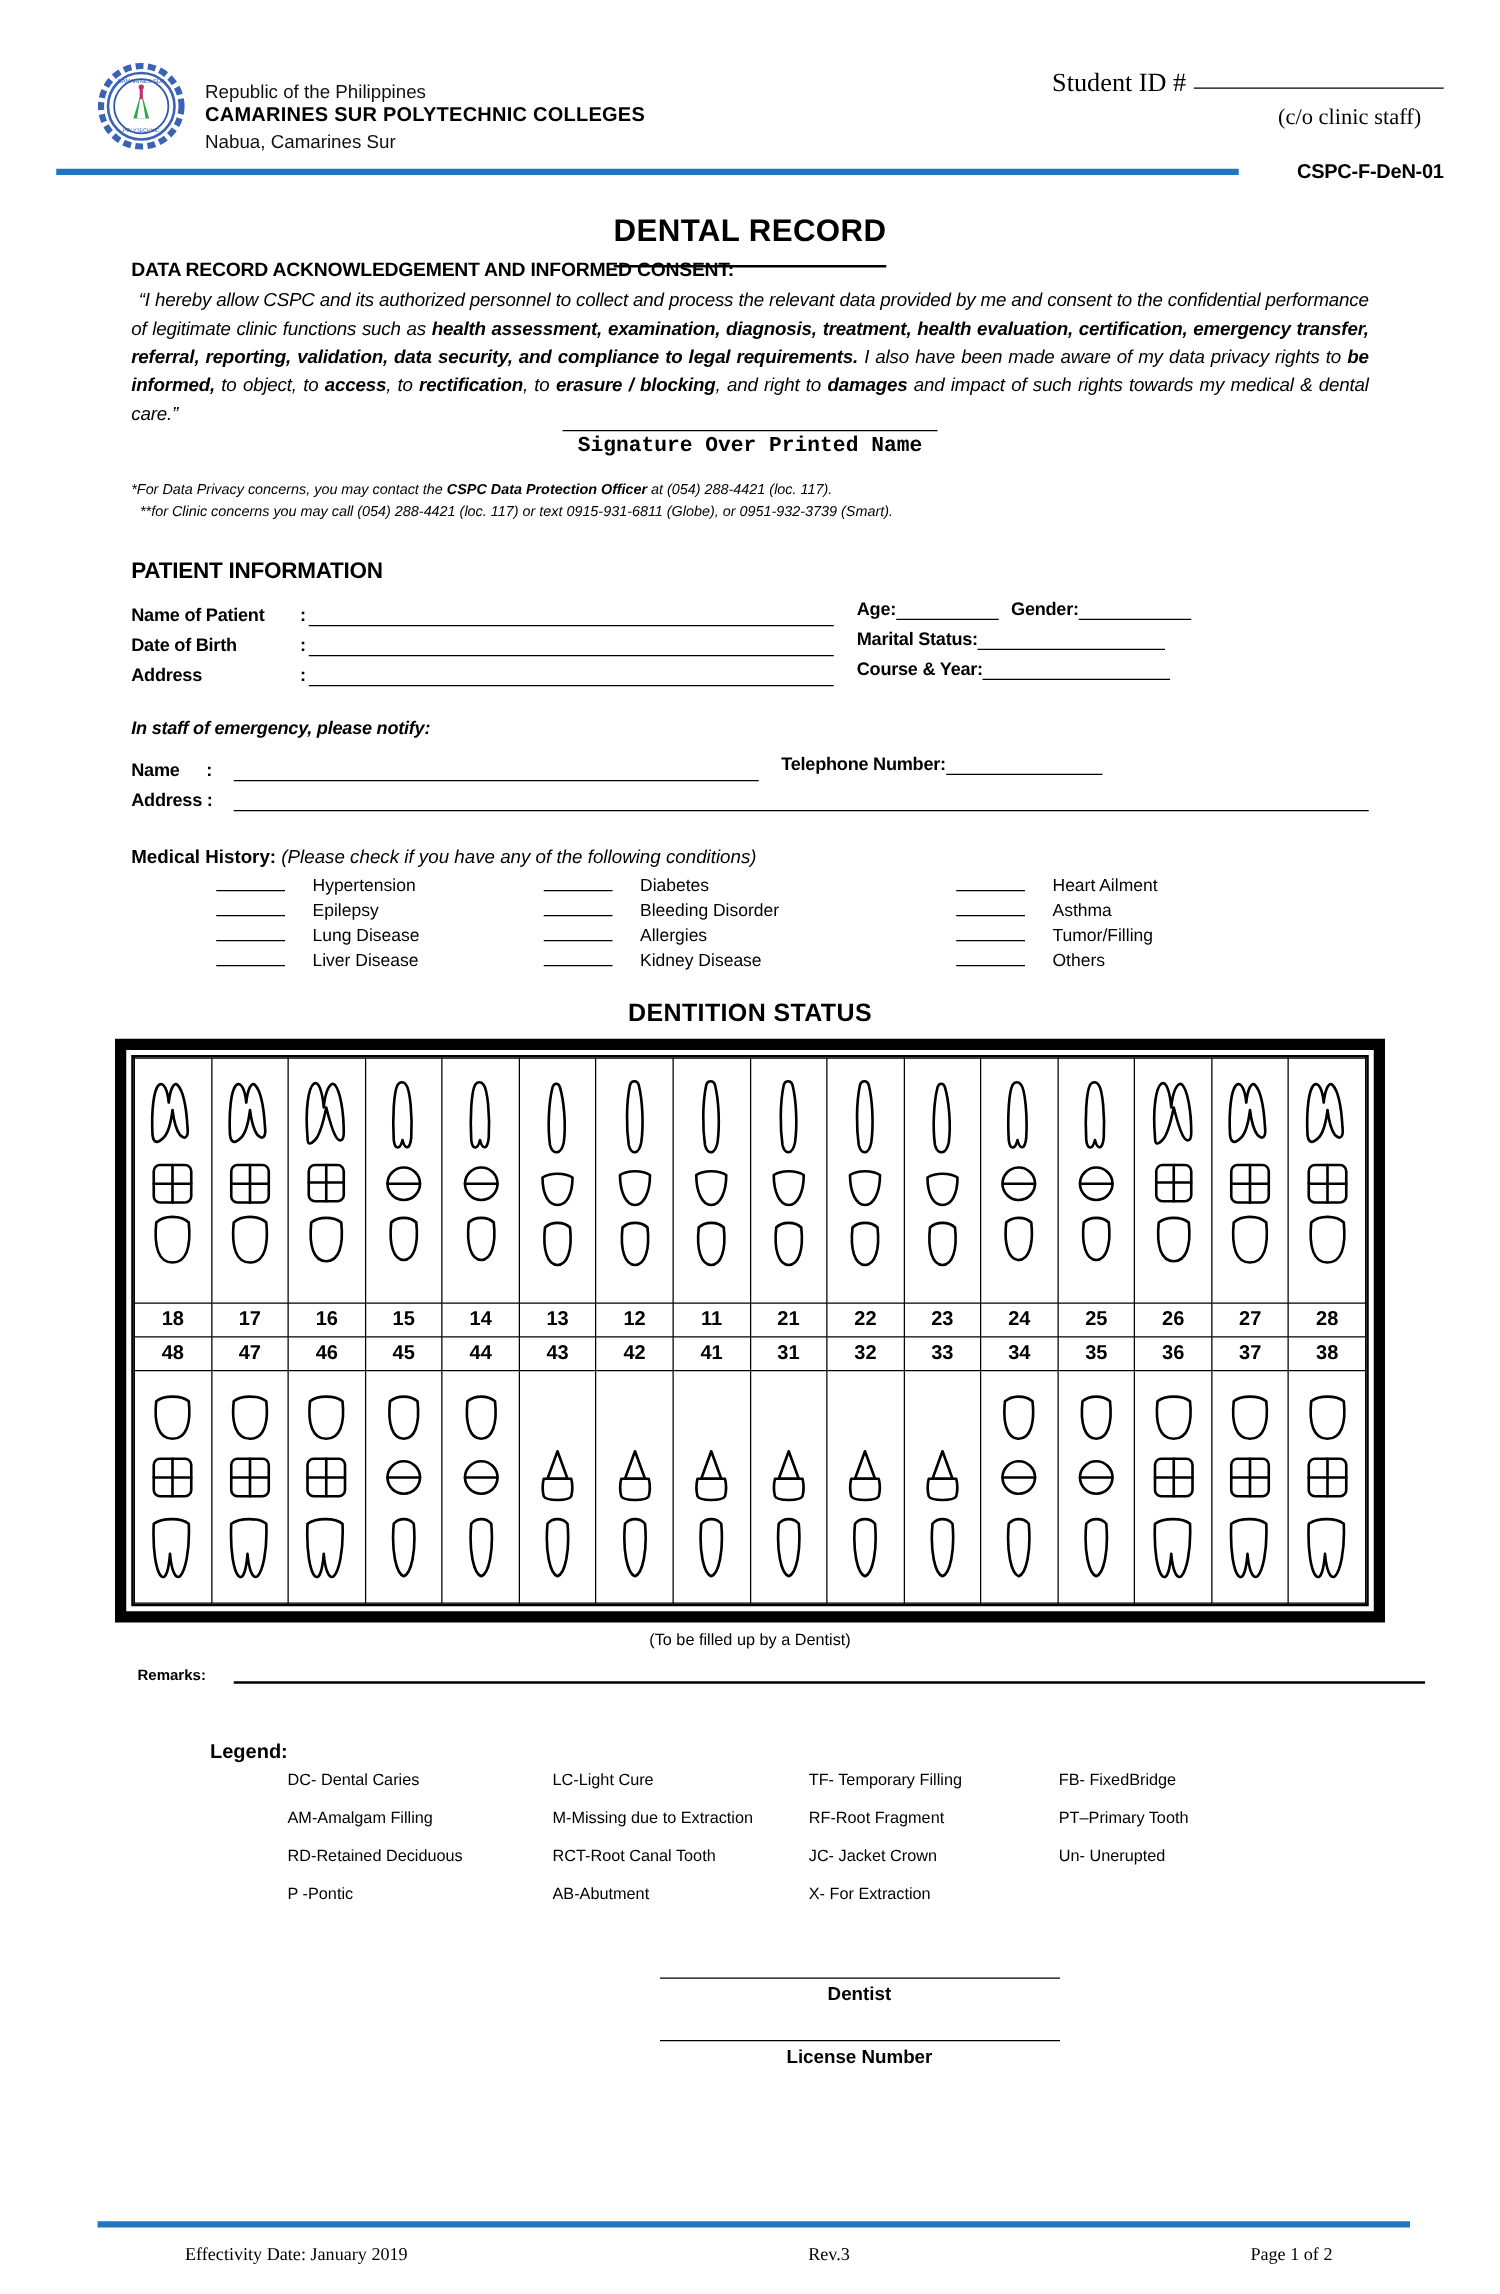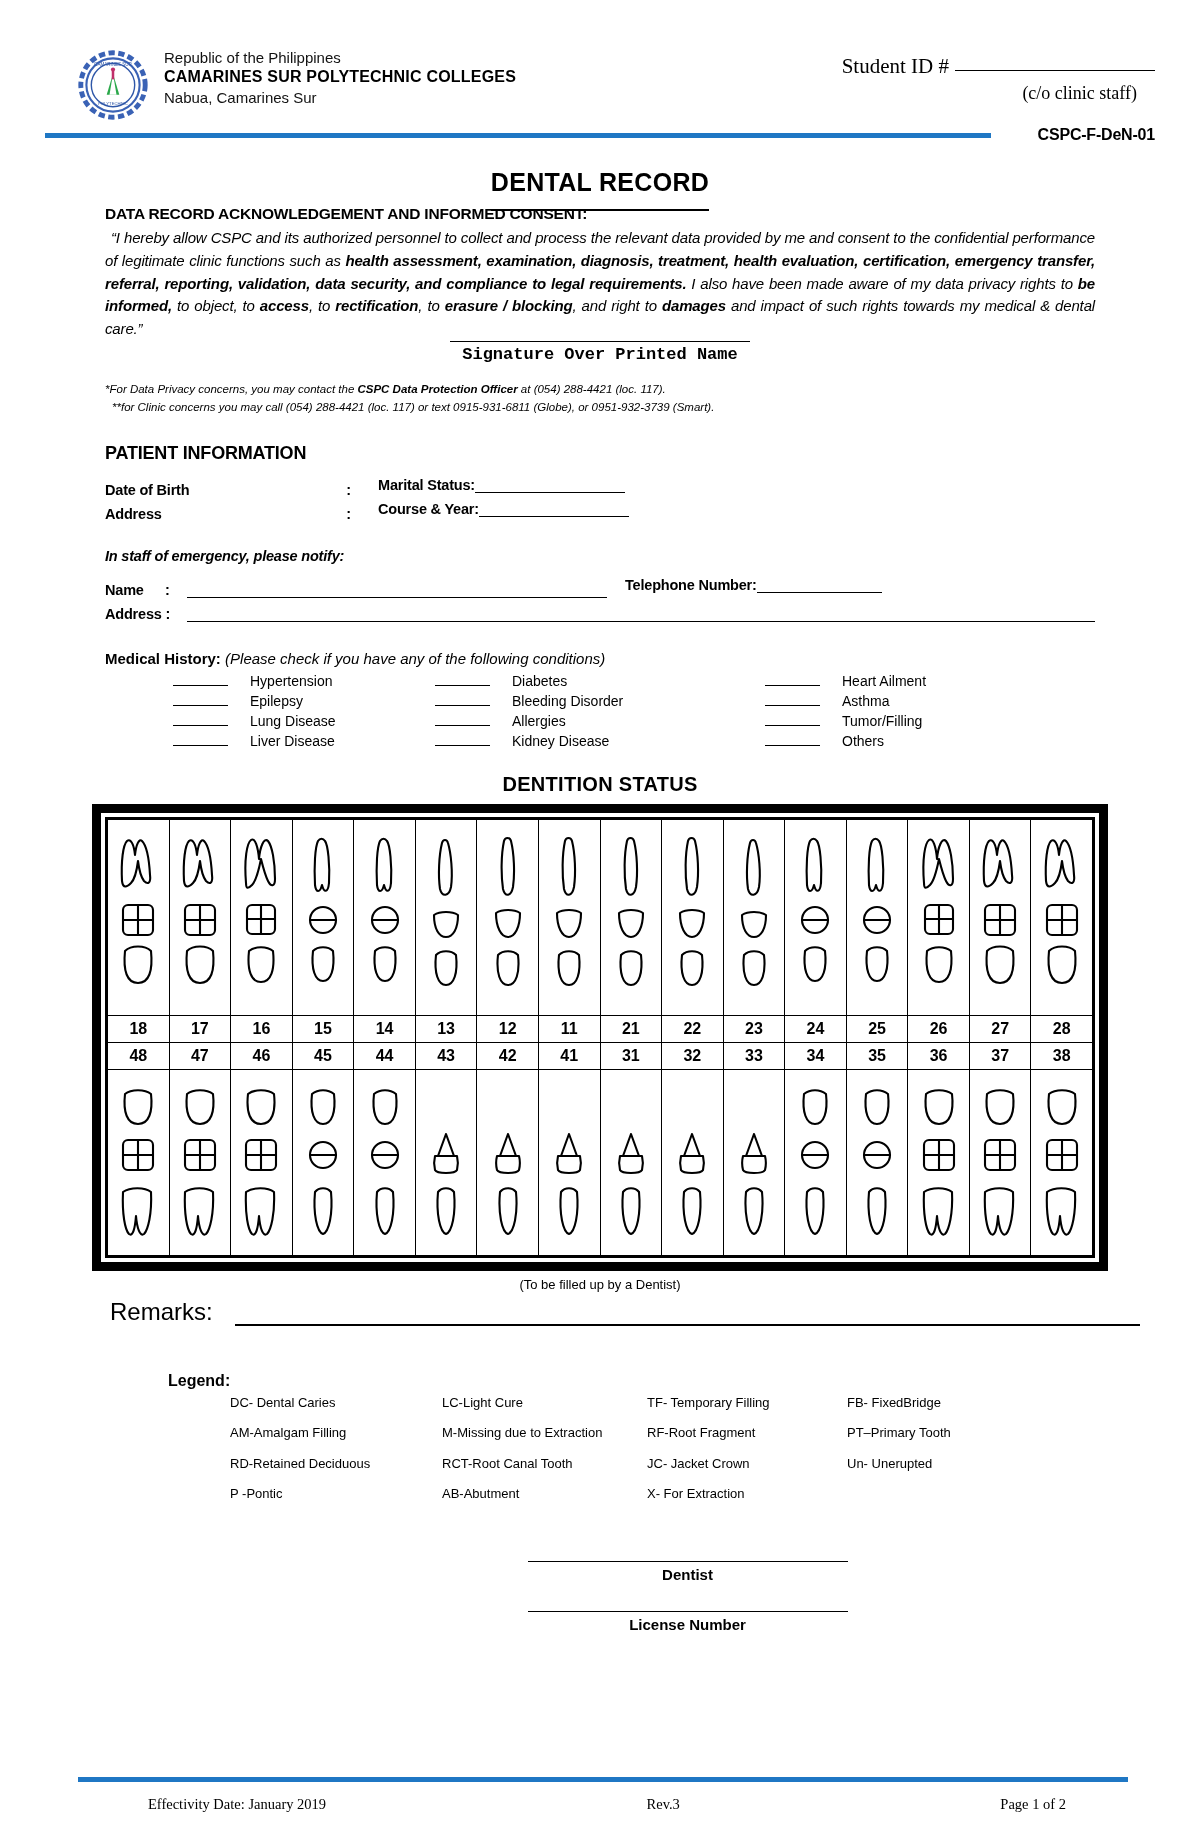--- a/index.html
+++ b/index.html
@@ -32,20 +32,21 @@
   .logo-wrap {
     width: 70px; height: 70px;
     flex: 0 0 70px;
     position: relative;
     margin-top: 2px;
   }
   .logo-svg { display:block; width:70px; height:70px; }
   .school-block {
     margin-left: 16px;
     line-height: 1.28;
+    margin-top: 16px;
   }
   .school-line1 { font-size: 15px; color:#111; }
   .school-line2 { font-size: 16px; font-weight: bold; letter-spacing: .2px; color:#000; }
   .school-line3 { font-size: 15px; color:#111; }
 
   .header-right {
     margin-left: auto;
     text-align: right;
     padding-top: 6px;
   }
@@ -243,21 +244,21 @@
     text-align: center;
     font-size: 13px;
     margin-top: 6px;
   }
 
   .remarks-row {
     display: flex;
     align-items: flex-end;
     margin: 6px 60px 0 110px;
   }
-  .remarks-lbl { font-size: 24px; font-weight: normal; white-space: nowrap; }
+  .remarks-lbl { font-size: 12px; font-weight: bold; white-space: nowrap; }
   .remarks-line {
     flex: 1 1 auto;
     border-bottom: 2.2px solid #000;
     margin-left: 22px;
     height: 22px;
   }
 
   
   .legend-wrap { margin: 46px 0 0 168px; }
   .legend-title { font-size: 16px; font-weight: bold; }
@@ -359,20 +360,45 @@
 
     <div class="footnotes">
       <div><span>*For Data Privacy concerns, you may contact the </span><b>CSPC Data Protection Officer</b><span> at (054) 288-4421 (loc. 117).</span></div>
       <div class="fn2">**for Clinic concerns you may call (054) 288-4421 (loc. 117) or text 0915-931-6811 (Globe), or 0951-932-3739 (Smart).</div>
     </div>
 
     <div class="section-title">PATIENT INFORMATION</div>
 
     <table class="pi-table">
       <tbody>
+          <tr>
+        <td class="w-left lbl">Name of Patient</td>
+        <td class="colon">:</td>
+        <td class="w-fill">
+              <div class="ul"></div>
+            </td>
+        <td class="gap"></td>
+        <td>
+          <table class="rtbl">
+                <tbody>
+                  <tr>
+            <td class="lbl">Age:</td>
+            <td style="width:82px">
+                      <div class="ul"></div>
+                    </td>
+            <td style="width:10px"></td>
+            <td class="lbl">Gender:</td>
+            <td style="width:90px">
+                      <div class="ul"></div>
+                    </td>
+          </tr>
+                </tbody>
+              </table>
+        </td>
+      </tr>
       <tr>
         <td class="lbl">Date of Birth</td>
         <td class="colon">:</td>
         <td>
               <div class="ul"></div>
             </td>
         <td class="gap"></td>
         <td>
           <table class="rtbl">
                 <tbody>

